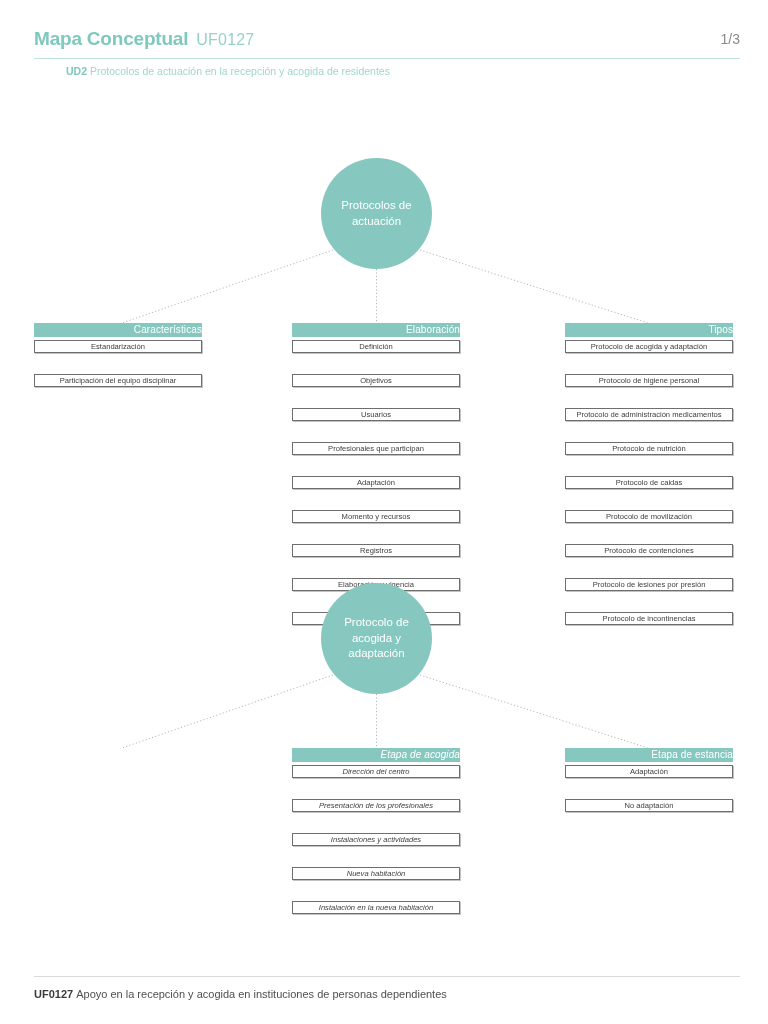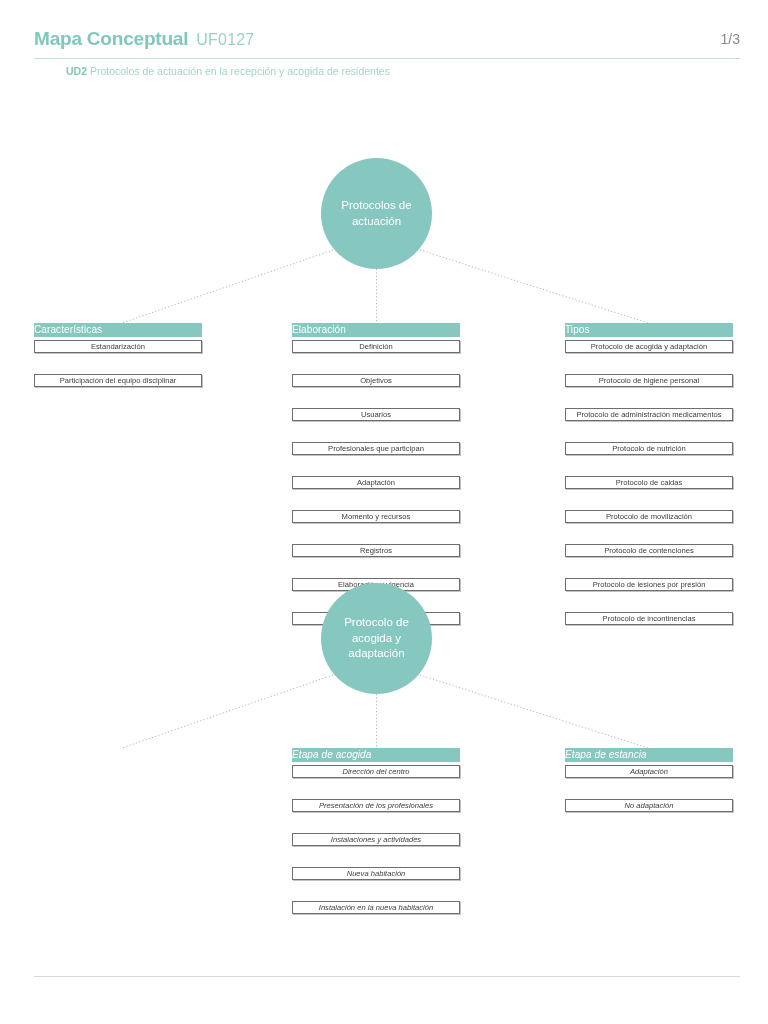--- a/index.html
+++ b/index.html
@@ -114,21 +114,21 @@
 
   
   .branch {
     position: absolute;
     width: 168px;
   }
   .branch-header {
     background: #86c8bf;
     color: #ffffff;
     font-size: 10px;
-    text-align: left;
+    text-align: right;
     height: 14px;
     line-height: 14px;
     margin-bottom: 3px;
     letter-spacing: 0.1px;
   }
   .branch-item {
     background: #ffffff;
     border: 1px solid #6e6e6e;
     box-shadow: 1px 1px 0 rgba(120,120,120,0.45);
     color: #3d3d3d;
@@ -142,21 +142,21 @@
     overflow: hidden;
   }
 
   
   #branch-caracteristicas { left: 34px;  top: 323px; }
   #branch-elaboracion     { left: 292px; top: 323px; }
   #branch-tipos           { left: 565px; top: 323px; }
   
   #branch-preingreso      { left: 34px;  top: 748px; }
   #branch-acogida         { left: 292px; top: 748px; font-style: italic; }
-  #branch-estancia        { left: 565px; top: 748px; font-style: italic; }
+  #branch-estancia        { left: 565px; top: 748px; }
 
   
   #footer {
     position: absolute;
     left: 0;
     bottom: 0;
     width: 768px;
     height: 66px;
   }
   #footer-rule {
@@ -257,13 +257,16 @@
   <div class="branch" id="branch-estancia">
     <div class="branch-header">Etapa de estancia</div>
     <div class="branch-item">Adaptación</div>
     <div class="branch-item">No adaptación</div>
   </div>
 
 </div>
 
 <div id="footer">
   <div id="footer-rule"></div>
+  <div id="footer-text">
+    <span class="uf">UF0127</span><span>&nbsp;</span><span>Apoyo en la recepción y acogida en instituciones de personas dependientes</span>
+  </div>
 </div>
 
 </body></html>

